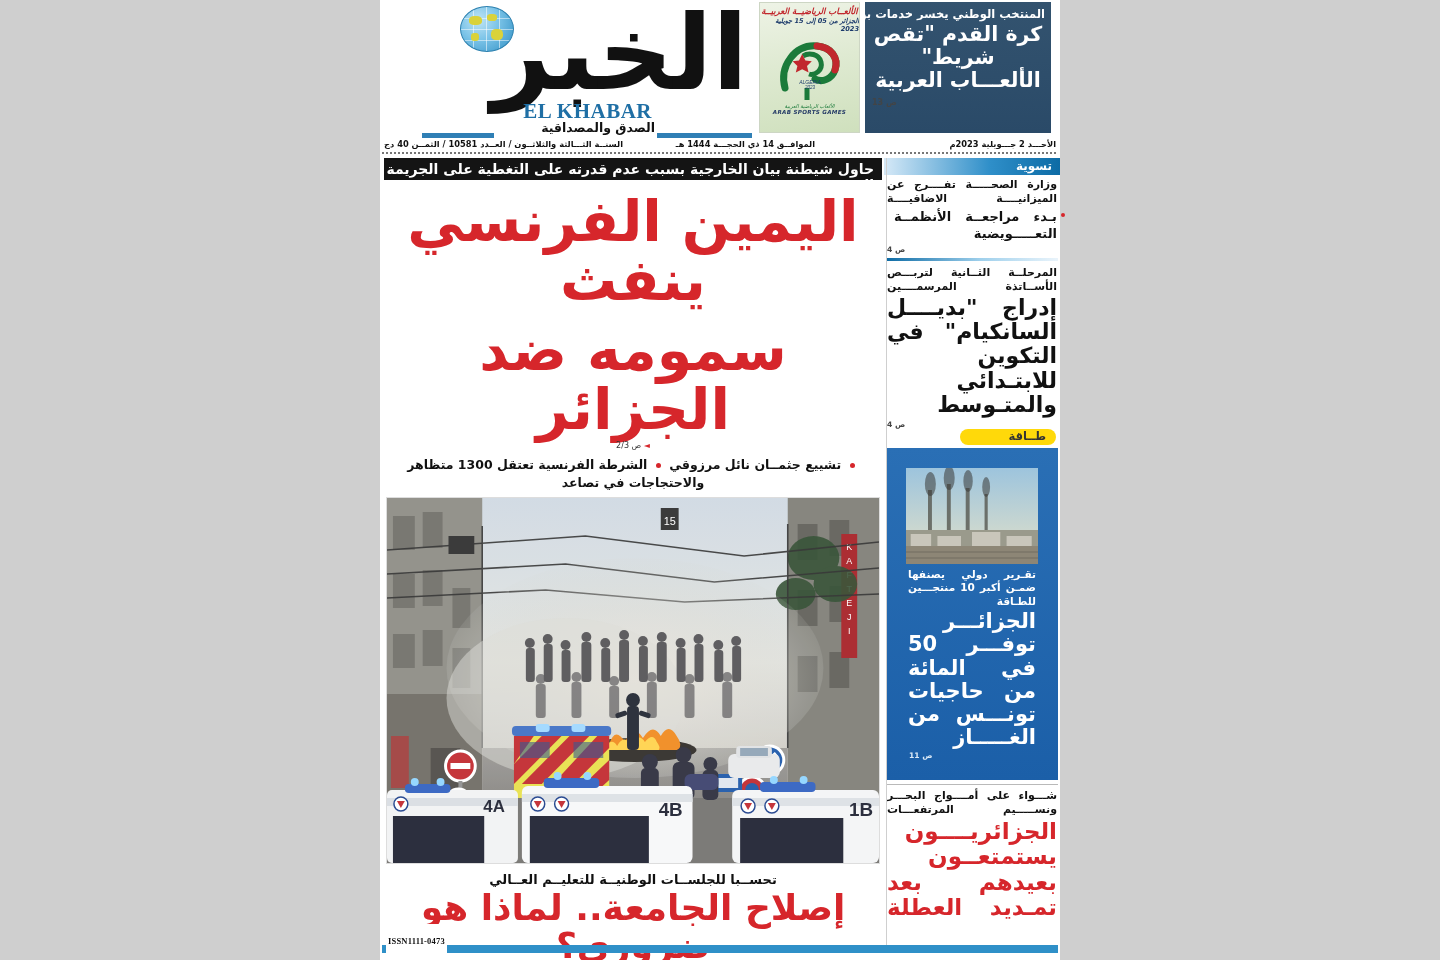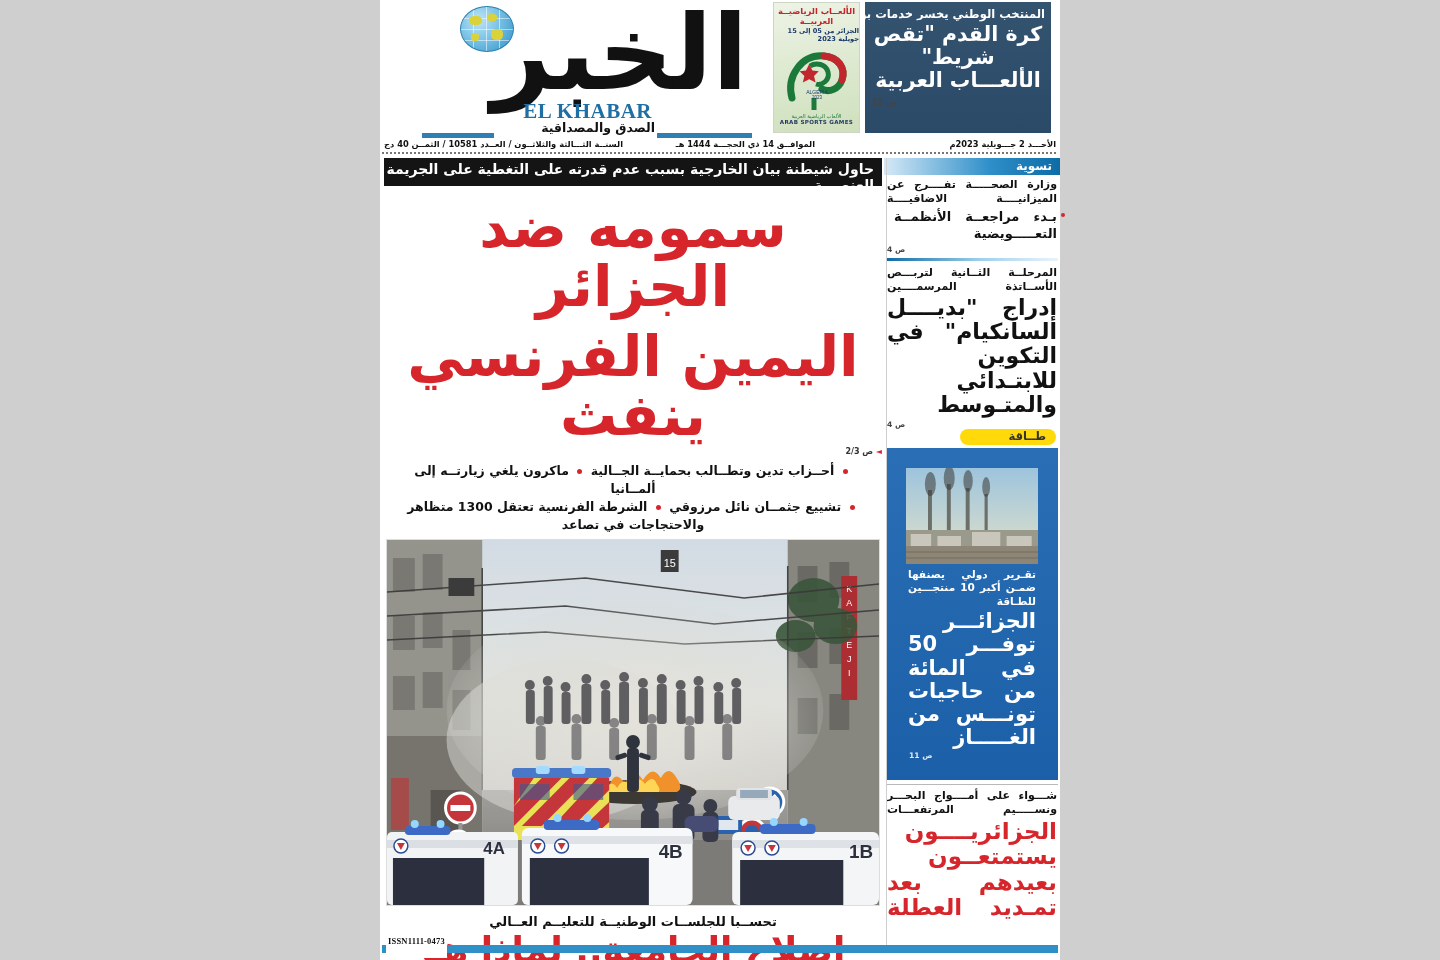--- a/index.html
+++ b/index.html
@@ -10,23 +10,23 @@
   
   .topstrip{position:absolute;left:0;top:0;width:680px;height:140px;background:#fff;}
   .sports-teaser{position:absolute;right:9px;top:2px;width:186px;height:131px;background:#2f4f6e;
       background:linear-gradient(180deg,#33536f 0%,#2a4a68 100%);color:#fff;padding:0;box-sizing:border-box;}
   .sports-teaser .kicker{font-size:11.5px;font-weight:700;text-align:center;margin:5px 6px 2px 6px;
       letter-spacing:-0.2px;white-space:nowrap;}
   .sports-teaser .hl{font-size:20.5px;font-weight:700;line-height:1.13;text-align:center;margin:0 5px;
       letter-spacing:-0.4px;}
   .sports-teaser .pref{font-size:8px;margin:6px 0 0 7px;text-align:left;opacity:.92;}
 
-  .games-logo{position:absolute;right:200px;top:2px;width:87px;height:131px;
+  .games-logo{position:absolute;right:200px;top:2px;width:101px;height:131px;
       background:linear-gradient(170deg,#eef3e6 0%,#dfead2 45%,#cfe0bd 100%);
-      border:1px solid #cdd6c4;box-sizing:border-box;overflow:hidden;}
+      border:1px solid #cdd6c4;box-sizing:border-box;overflow:hidden;font-style:italic;}
   .games-logo .gl-t1{font-size:8.4px;color:#c1272d;font-weight:700;text-align:center;margin-top:3px;letter-spacing:-.2px;}
   .games-logo .gl-t2{font-size:6.6px;color:#1b3a6b;font-weight:700;margin-top:1px;}
   .games-logo .gl-mark{position:relative;width:74px;height:66px;margin:3px auto 0;}
   .games-logo .gl-b1{font-size:5.2px;color:#1b7a3a;text-align:center;margin-top:1px;}
   .games-logo .gl-b2{font-size:5.6px;color:#243a66;text-align:center;letter-spacing:.3px;font-weight:700;}
 
   .masthead{position:absolute;right:308px;top:0;width:330px;height:135px;}
   .mh-word{position:absolute;right:4px;top:4px;font-size:104px;line-height:.95;font-weight:700;color:#111;
       letter-spacing:-3px;font-family:"DejaVu Sans","Liberation Sans",sans-serif;}
   .mh-globe{position:absolute;right:238px;top:6px;width:52px;height:44px;border-radius:50%;
@@ -75,25 +75,25 @@
 
   .energy-card{position:relative;background:#1b5fa8;
       background:linear-gradient(180deg,#2a6fb5 0%,#1b5fa8 100%);padding:20px;margin:0 2px;}
   .energy-photo{position:relative;width:100%;height:96px;overflow:hidden;background:#8fb0c8;}
   .energy-card .kick{color:#fff;margin:4px 2px 2px 2px;font-size:10.5px;}
   .energy-card .hdl{color:#fff;font-size:21px;margin:2px 2px;}
   .energy-card .pref{color:#dbe9f6;}
 
   
   .main{position:absolute;left:4px;top:158px;width:498px;height:795px;}
-  .blackbar{height:28px;background:#141414;position:relative;}
+  .blackbar{height:22px;background:#141414;position:relative;}
   .blackbar span{position:absolute;right:8px;top:3px;font-size:14px;font-weight:700;color:#fff;letter-spacing:-0.3px;}
   .lead-hl{color:#d6262b;font-weight:700;font-size:57px;line-height:1.03;text-align:center;
       letter-spacing:-1.5px;margin:12px 6px 0 6px;}
-  .lead-pref{font-size:8px;color:#333;margin-top:2px;font-weight:700;}
+  .lead-pref{font-size:8px;color:#333;text-align:center;margin-top:2px;font-weight:400;}
   .lead-pref .rdot{color:#d6262b;}
   .lead-bullets{margin:6px 10px 4px 10px;}
   .lead-bullets .bl{position:relative;font-size:12.5px;font-weight:700;color:#111;line-height:1.45;
       text-align:center;letter-spacing:-0.2px;}
   .lead-bullets .bl .bdot{display:inline-block;width:5px;height:5px;border-radius:50%;background:#d6262b;
       vertical-align:middle;margin:0 4px;}
 
   .photo{position:relative;margin:5px 2px 0 2px;height:365px;overflow:hidden;background:#7e8894;border:1px solid #ddd;}
 
   .bottom-story{margin:8px 4px 0 4px;text-align:center;}
@@ -246,34 +246,28 @@
     </div>
 
     <div class="vrule"></div>
 
     <div class="main">
 
       <div class="blackbar">
         <span>حاول شيطنة بيان الخارجية بسبب عدم قدرته على التغطية على الجريمة العنصرية</span>
       </div>
 
+      <div class="lead-hl">اليمين الفرنسي ينفث</div>
       <div class="lead-hl">سمومه ضد الجزائر</div>
-      <div class="lead-hl">اليمين الفرنسي ينفث</div>
       <div class="lead-pref">
         <span class="rdot">◄</span>
         <span>ص 2/3</span>
       </div>
 
       <div class="lead-bullets">
-        <div class="bl">
-          <span class="bdot"></span>
-          <span>أحــزاب تدين وتطــالب بحمايــة الجــالية</span>
-          <span class="bdot"></span>
-          <span>ماكرون يلغي زيارتــه إلى ألمــانيا</span>
-        </div>
         <div class="bl">
           <span class="bdot"></span>
           <span>تشييع جثمــان نائل مرزوقي</span>
           <span class="bdot"></span>
           <span>الشرطة الفرنسية تعتقل 1300 متظاهر والاحتجاجات في تصاعد</span>
         </div>
       </div>
 
       <div class="photo">
         <svg viewBox="0 0 496 365" width="100%" height="100%" preserveAspectRatio="none">

